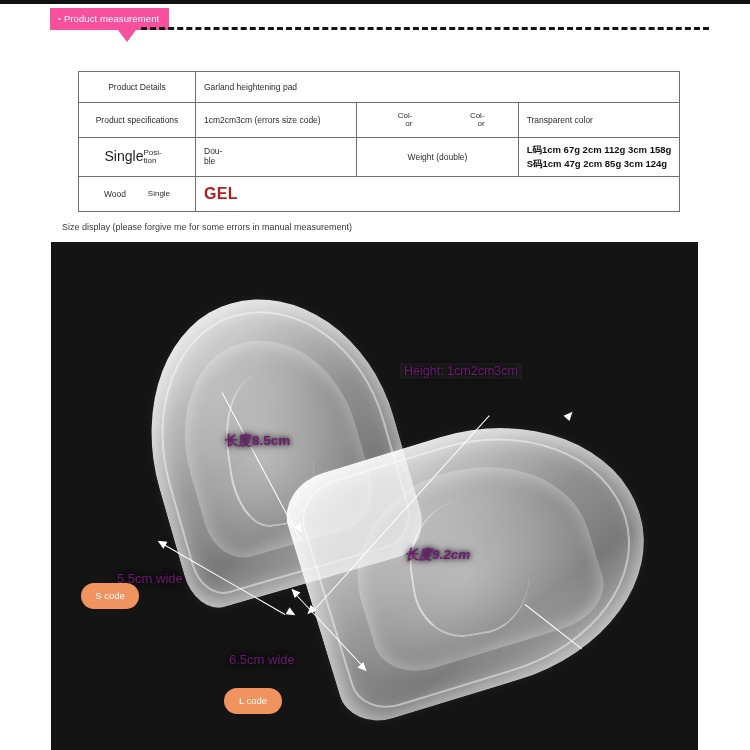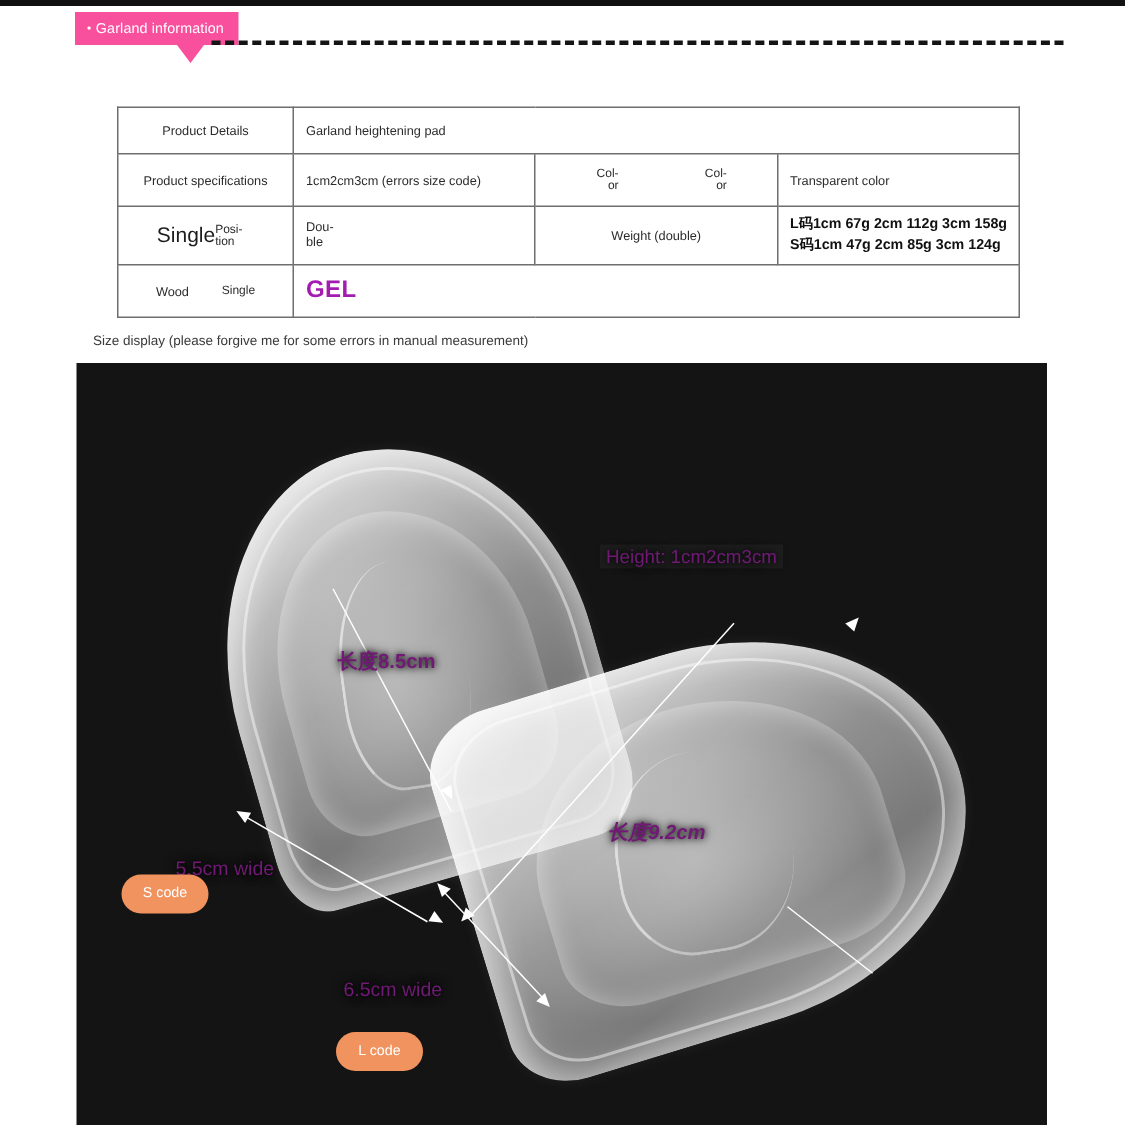--- a/index.html
+++ b/index.html
@@ -127,21 +127,21 @@
   }
   .wood-cell {
     display: flex;
     justify-content: space-around;
     align-items: center;
     padding: 0 6px;
   }
   .gel-text {
     font-size: 16px;
     font-weight: bold;
-    color: #a21caf;
+    color: #b91c1c;
     letter-spacing: .3px;
   }
   .weight-lines {
     font-size: 9.5px;
     font-weight: bold;
     color: #111;
     line-height: 1.5;
     white-space: nowrap;
   }
 
@@ -255,21 +255,21 @@
   .badge-s { left: 81px; top: 583px; }
   .badge-l { left: 224px; top: 688px; }
 </style>
 </head>
 <body>
 
 <div class="top-rule"></div>
 
 <div class="tag-row">
   <div class="pink-tag">
-    <span class="bullet">•</span><span>Garland information</span>
+    <span class="bullet">•</span><span>Product measurement</span>
   </div>
   <div class="tag-pointer"></div>
   <div class="dashed-line"></div>
 </div>
 
 <table class="spec-table">
   <tbody>
       <tr class="row-a">
     <td class="c-col1 lbl">Product Details</td>
     <td colspan="3">Garland heightening pad</td>

